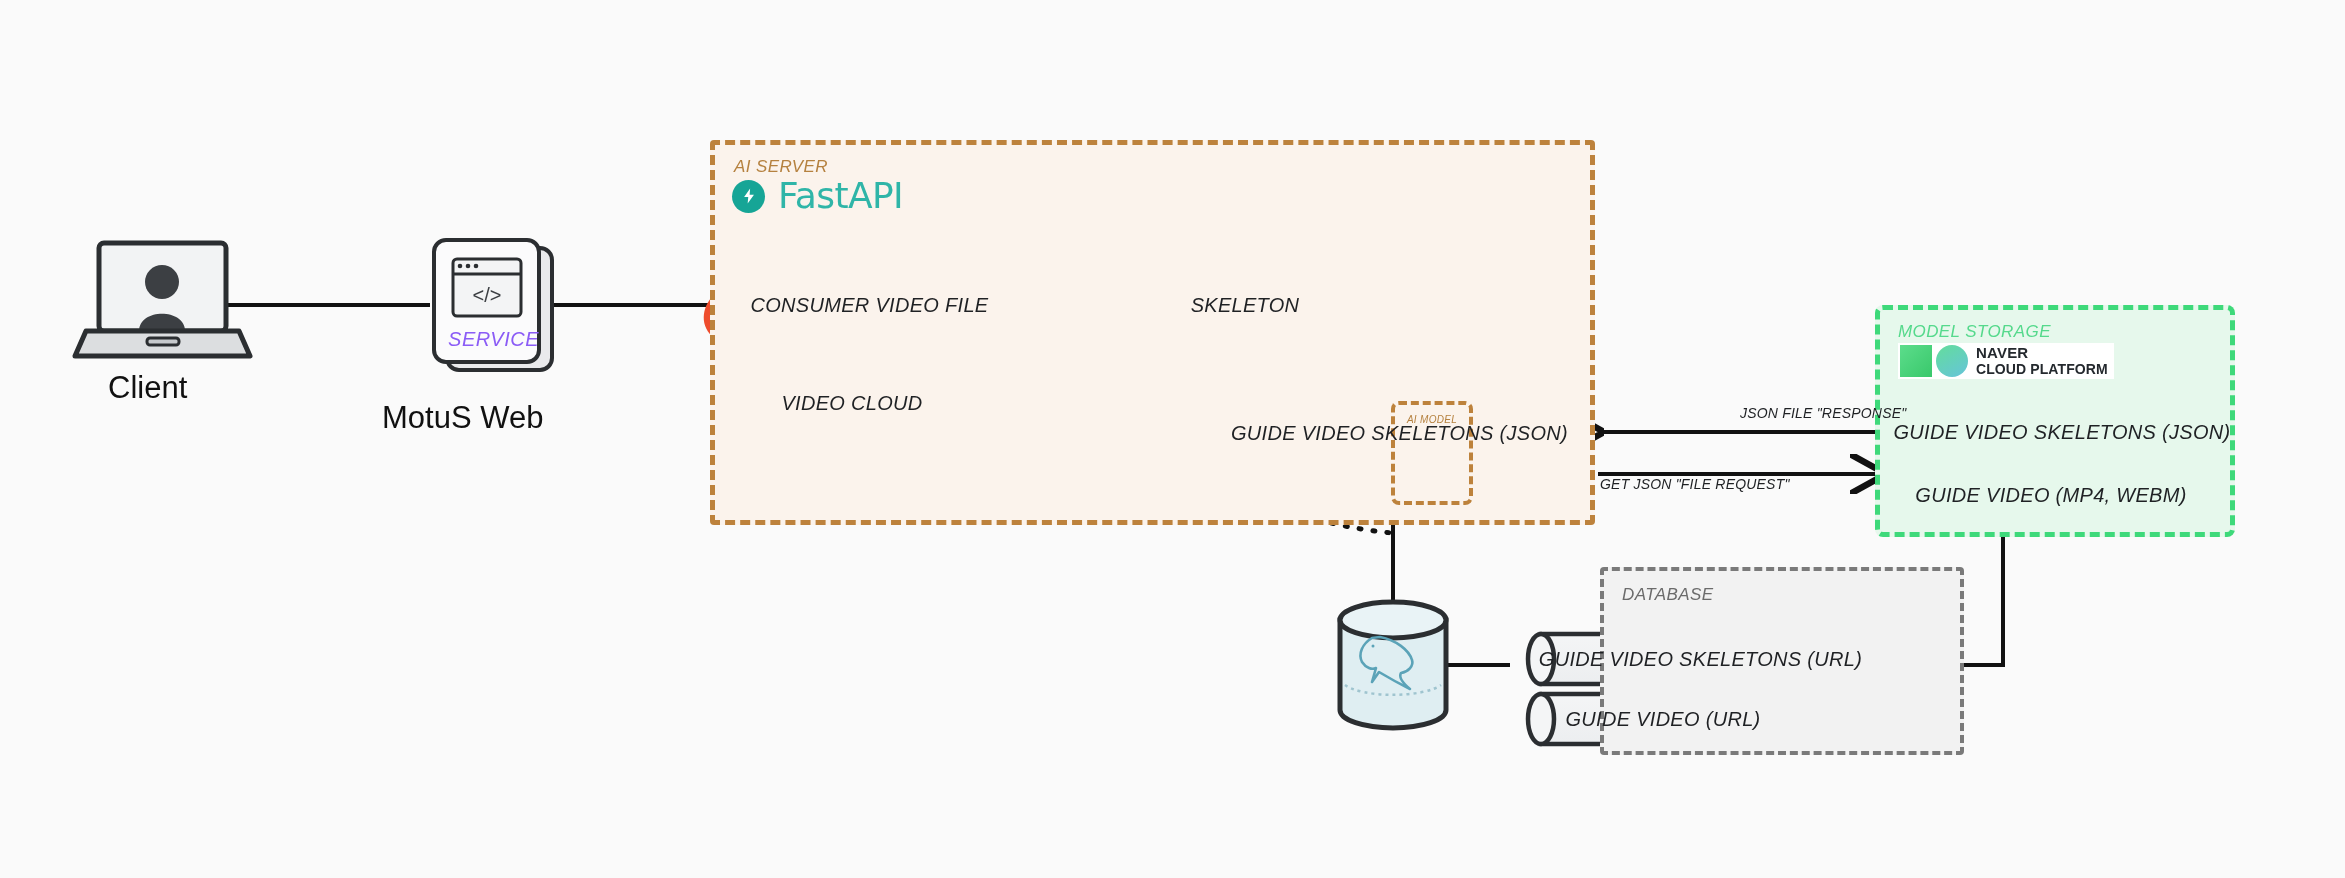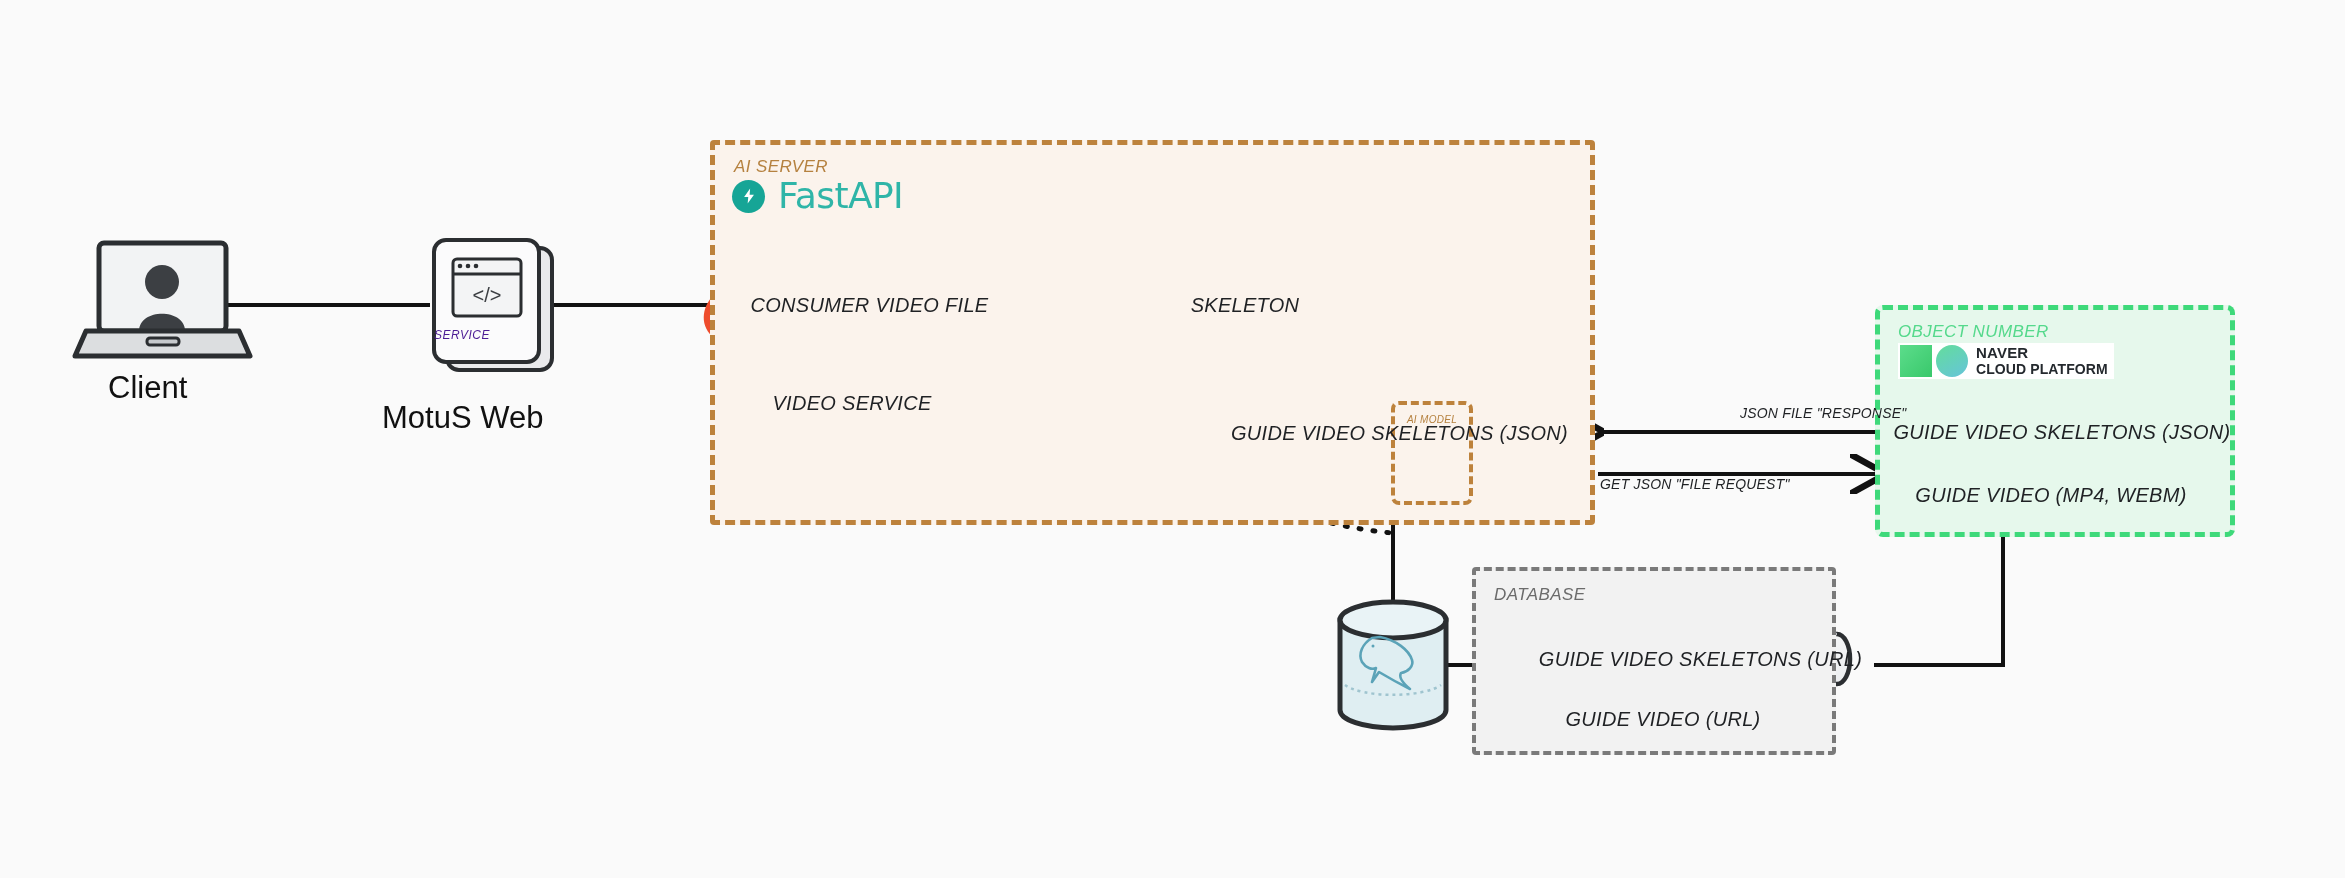--- a/index.html
+++ b/index.html
@@ -17,21 +17,21 @@
   .group{position:absolute;box-sizing:border-box;}
   .group-ai{
     left:710px;top:140px;width:885px;height:385px;
     background:#fbf3ec;border:5px dashed #bd823c;border-radius:4px;padding-left:6px;
   }
   .group-storage{
     left:1875px;top:305px;width:360px;height:232px;
     background:#e6f8ec;border:5px dashed #3ed97a;border-radius:8px;
   }
   .group-db{
-    left:1472px;top:567px;width:364px;height:188px;
+    left:1600px;top:567px;width:364px;height:188px;
     background:#f2f2f2;border:4px dashed #7a7a7a;border-radius:4px;
   }
 
   .grp-title{
     position:absolute;font-style:italic;font-weight:400;letter-spacing:.4px;
     white-space:nowrap;
   }
   .grp-title.ai{left:19px;top:12px;font-size:17px;color:#b5813f;}
   .grp-title.storage{left:18px;top:12px;font-size:17px;color:#55d98c;}
   .grp-title.db{left:18px;top:14px;font-size:17px;color:#6b6b6b;}
@@ -71,22 +71,22 @@
   #ai-model{left:676px;top:256px;width:82px;height:104px;}
   #ai-model .t{top:9px;font-size:10px;}
   #jaccard{left:1174px;top:252px;width:96px;height:98px;}
   #jaccard .t{top:13px;font-size:15px;line-height:1.32;}
 
   
   .devlabel{position:absolute;font-size:31px;color:#111;white-space:nowrap;
     font-family:"Liberation Sans",sans-serif;}
   #client-label{left:108px;top:370px;}
   #motus-label{left:382px;top:400px;}
-  .service-word{position:absolute;left:0;width:100%;text-align:left;
-    font-style:italic;font-size:12px;color:#4c1d95;letter-spacing:.5px;}
+  .service-word{position:absolute;left:0;width:100%;text-align:right;
+    font-style:italic;font-size:20px;color:#8b5cf6;letter-spacing:.5px;}
 
   
   .edgelbl{position:absolute;font-style:italic;font-size:14px;color:#1f2124;
     white-space:nowrap;letter-spacing:.2px;}
   #lbl-response{left:1740px;top:405px;}
   #lbl-request{left:1600px;top:476px;}
 </style>
 </head>
 <body>
 
@@ -245,21 +245,21 @@
     <div class="subbox" id="jaccard">
       <div class="t">
         <span>JACCARD</span><br>
         <span>INDEX</span><br>
         <span>SCORE</span>
       </div>
     </div>
   </div>
 
   <div class="group group-storage">
-    <div class="grp-title storage">OBJECT NUMBER</div>
+    <div class="grp-title storage">MODEL STORAGE</div>
     <div class="naver">
       <span class="sq"></span>
       <span class="ci"></span>
       <span class="txt">
         <div class="l1">NAVER</div>
         <div class="l2">CLOUD PLATFORM</div>
       </span>
     </div>
   </div>
 
@@ -267,21 +267,21 @@
     <div class="grp-title db">DATABASE</div>
   </div>
 
   <div class="cyl" style="left:755px;top:277px;width:219px;height:56px;">
     <span class="lbl">CONSUMER VIDEO FILE</span>
   </div>
   <div class="cyl" style="left:1170px;top:277px;width:140px;height:56px;">
     <span class="lbl">SKELETON</span>
   </div>
   <div class="cyl" style="left:755px;top:375px;width:184px;height:56px;">
-    <span class="lbl">VIDEO SERVICE</span>
+    <span class="lbl">VIDEO CLOUD</span>
   </div>
   <div class="cyl" style="left:1246px;top:405px;width:297px;height:56px;">
     <span class="lbl">GUIDE VIDEO SKELETONS (JSON)</span>
   </div>
   <div class="cyl" style="left:1913px;top:406px;width:288px;height:52px;">
     <span class="lbl">GUIDE VIDEO SKELETONS (JSON)</span>
   </div>
   <div class="cyl" style="left:1913px;top:469px;width:266px;height:52px;">
     <span class="lbl">GUIDE VIDEO (MP4, WEBM)</span>
   </div>

